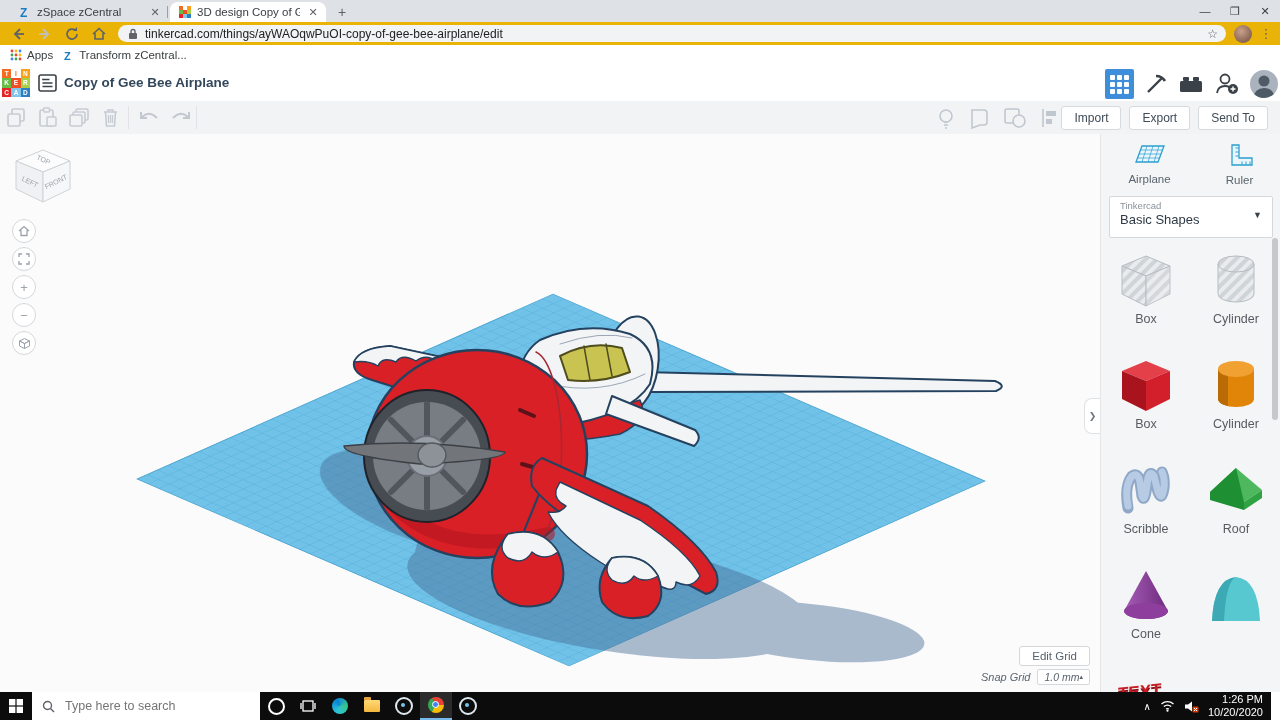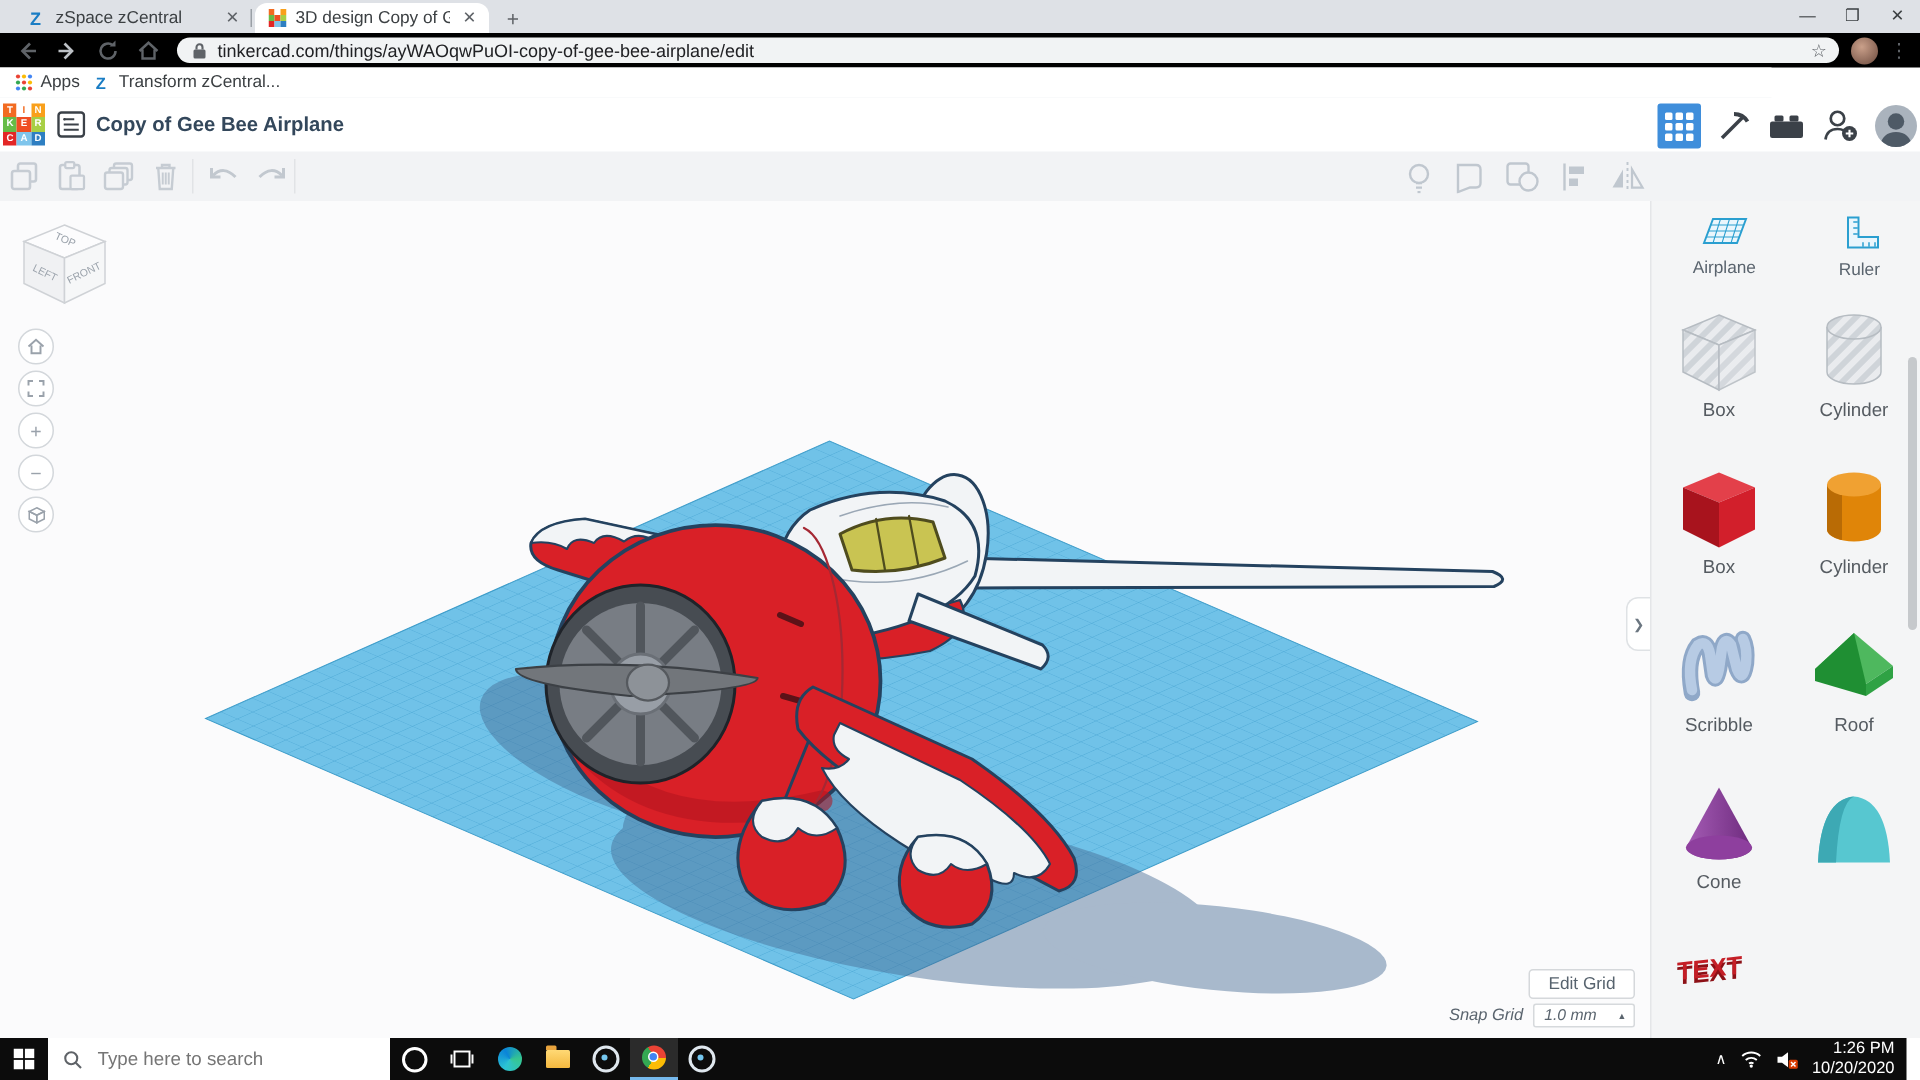--- a/index.html
+++ b/index.html
@@ -10,21 +10,21 @@
   .tab{position:absolute;top:2px;height:20px;display:flex;align-items:center;font-size:11.5px;color:#3c4043;}
   .tab.inactive{left:10px;width:158px;}
   .tab.active{left:170px;width:156px;background:#fff;border-radius:8px 8px 0 0;}
   .tab .fav{width:12px;height:12px;margin:0 6px 0 9px;flex:0 0 auto;}
   .tab .t{flex:1;white-space:nowrap;overflow:hidden;}
   .tab .x{width:14px;height:14px;margin:0 6px;color:#5f6368;font-size:11px;line-height:14px;text-align:center;border-radius:50%;}
   .tabdiv{position:absolute;left:167px;top:6px;width:1px;height:12px;background:#9aa0a6;}
   #newtab{position:absolute;left:334px;top:4px;width:16px;height:16px;color:#5f6368;font-size:14px;line-height:16px;text-align:center;}
   .winctl{position:absolute;top:0;height:22px;width:30px;text-align:center;line-height:22px;color:#3c4043;font-size:11px;}
   
-  #navbar{position:absolute;left:0;top:22px;width:1280px;height:23px;background:#000000;display:flex;align-items:center;}
+  #navbar{position:absolute;left:0;top:22px;width:1280px;height:23px;background:#eab308;display:flex;align-items:center;}
   .navic{width:18px;height:18px;margin-left:9px;flex:0 0 auto;}
   #omnibox{flex:1;height:17px;margin:0 8px 0 10px;background:#f1f3f4;border-radius:9px;display:flex;align-items:center;font-size:12px;color:#202124;}
   #omnibox .lock{margin:0 7px 0 10px;}
   #omnibox .star{margin-left:auto;margin-right:8px;color:#5f6368;font-size:12px;}
   #avatarB{width:18px;height:18px;border-radius:50%;background:radial-gradient(circle at 40% 35%,#caa08a,#6b4a3e);flex:0 0 auto;}
   #menu3{width:16px;margin:0 6px;color:#5f6368;font-size:13px;text-align:center;flex:0 0 auto;}
   
   #bookmarks{position:absolute;left:0;top:45px;width:1181px;height:20px;background:#fff;border-bottom:1px solid #e8eaed;display:flex;align-items:center;font-size:11.5px;color:#3c4043;}
   .bmk{display:flex;align-items:center;margin-left:10px;}
   .bmk .bi{margin-right:5px;}
@@ -42,21 +42,21 @@
   #tctool{position:absolute;left:0;top:101px;width:1280px;height:33px;background:#f2f3f5;border-bottom:1px solid #e1e3e6;}
   .tgrp{position:absolute;top:0;height:33px;display:flex;align-items:center;gap:10px;}
   .vsep{position:absolute;top:5px;width:1px;height:23px;background:#e1e3e6;}
   .tbtn{background:#fff;border:1px solid #d7dadd;border-radius:3px;font-size:12px;color:#3f4b57;padding:4px 12px;line-height:14px;}
   
   #canvas{position:absolute;left:0;top:134px;width:1100px;height:558px;background:#fbfbfc;overflow:hidden;}
   .navcol{position:absolute;left:12px;width:22px;height:22px;border:1px solid #d3d7db;border-radius:50%;background:#fff;color:#9aa2ab;display:flex;align-items:center;justify-content:center;font-size:13px;}
   #collapse{position:absolute;right:0px;top:264px;width:15px;height:34px;background:#fff;border:1px solid #dfe2e5;border-right:none;border-radius:8px 0 0 8px;display:flex;align-items:center;justify-content:center;font-size:9px;color:#6b7680;}
   #editgrid{position:absolute;right:10px;bottom:26px;background:#fff;border:1px solid #d5d8db;border-radius:3px;font-size:11.5px;color:#57636e;padding:3px 12px;}
   #snaprow{position:absolute;right:10px;bottom:7px;display:flex;align-items:center;font-size:11px;color:#5a646e;font-style:italic;}
-  #snapsel{margin-left:7px;background:#fff;border:1px solid #d6d9dc;border-radius:2px;padding:1px 6px;font-size:10.5px;color:#5a646e;display:flex;align-items:center;gap:15px;}
+  #snapsel{margin-left:7px;background:#fff;border:1px solid #d6d9dc;border-radius:2px;padding:1px 6px;font-size:10.5px;color:#5a646e;display:flex;align-items:center;gap:0;}
   #snapsel .car{font-size:7px;}
   
   #panel{position:absolute;left:1100px;top:134px;width:180px;height:558px;background:#f4f5f6;border-left:1px solid #e4e6e8;overflow:hidden;}
   #ptools{height:56px;display:flex;justify-content:space-around;align-items:center;padding-top:2px;}
   .ptool{display:flex;flex-direction:column;align-items:center;font-size:11.5px;color:#5a646e;gap:3px;}
   #libbox{margin:4px 8px 0 8px;height:34px;background:#fff;border:1px solid #d6d9dc;border-radius:2px;position:relative;padding:3px 10px;}
   #libbrand{font-size:9.5px;color:#8a9299;}
   #libsel{font-size:13px;color:#2e3a45;margin-top:1px;}
   #libcaret{position:absolute;right:10px;top:13px;font-size:9px;color:#3b4148;}
   #shapes{margin-top:12px;display:grid;grid-template-columns:1fr 1fr;}
@@ -269,20 +269,25 @@
         <path d="M4 2 v18" stroke="#c0c7cf" stroke-width="1.6"></path>
         <rect x="7" y="4" width="10" height="5" fill="#c0c7cf"></rect>
         <rect x="7" y="12" width="6" height="5" fill="#c0c7cf"></rect>
       </svg>
     <svg width="24" height="22" viewBox="0 0 24 22">
         <path d="M12 1 v20" stroke="#c0c7cf" stroke-width="1.3" stroke-dasharray="2 2"></path>
         <path d="M9 6 v12 l-7 0 z" fill="#c0c7cf"></path>
         <path d="M15 6 v12 l7 0 z" fill="none" stroke="#c0c7cf" stroke-width="1.5"></path>
       </svg>
   </div>
+  <div class="tgrp" style="right:12px;gap:8px">
+    <button class="tbtn">Import</button>
+    <button class="tbtn">Export</button>
+    <button class="tbtn">Send To</button>
+  </div>
 </div>
 
 <div id="canvas">
   <svg width="1100" height="558" viewBox="0 0 1100 558">
     <defs>
       <pattern id="gp" width="10.5" height="10.5" patternUnits="userSpaceOnUse">
         <rect width="10.5" height="10.5" fill="#70c2e8"></rect>
         <path d="M0 0 H10.5 M0 0 V10.5" stroke="#4da9d6" stroke-width="0.7" fill="none"></path>
       </pattern>
     </defs>
@@ -400,20 +405,25 @@
     </div>
     <div class="ptool">
       <svg width="28" height="28" viewBox="0 0 28 28">
         <path d="M6,2 h7 v13 h13 v7 H6 Z" fill="#eaf6fc" stroke="#2a9fd0" stroke-width="1.3"></path>
         <path d="M9.5,5 h3 M9.5,9 h3 M9.5,13 h3 M16,18.5 v3 M20,18.5 v3 M24,18.5 v3" stroke="#2a9fd0" stroke-width="1"></path>
       </svg>
       <span>Ruler</span>
     </div>
   </div>
 
+  <div id="libbox">
+    <div id="libbrand">Tinkercad</div>
+    <div id="libsel">Basic Shapes</div>
+    <span id="libcaret">▼</span>
+  </div>
 
   <div id="shapes">
 
     <div class="shape">
       <svg width="60" height="58" viewBox="0 0 60 58">
         <defs>
             <pattern id="st" width="8" height="8" patternUnits="userSpaceOnUse" patternTransform="rotate(45)">
               <rect width="8" height="8" fill="#e9ebee"></rect>
               <rect width="4" height="8" fill="#cfd4d9"></rect>
             </pattern>

